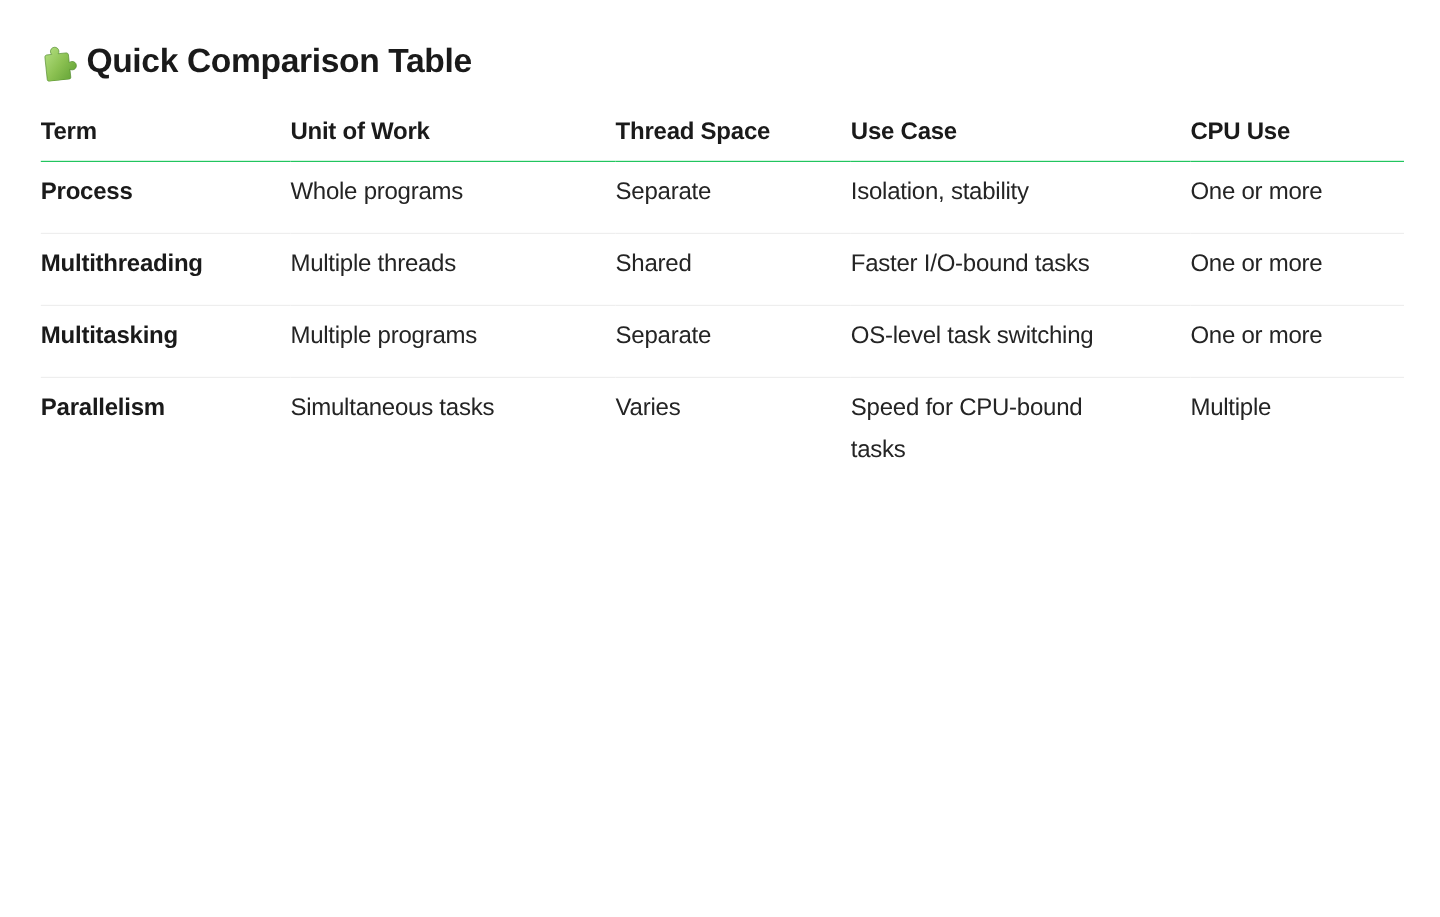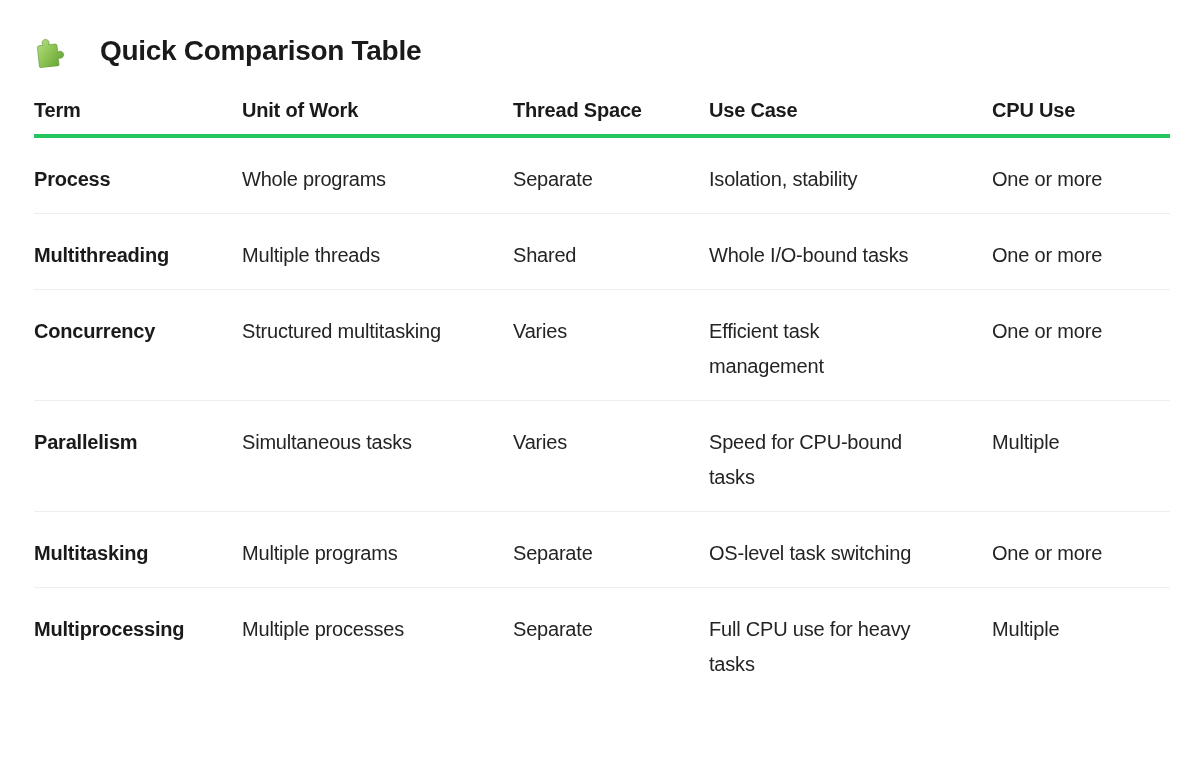--- a/index.html
+++ b/index.html
@@ -19,21 +19,20 @@
   }
   .page-title {
     margin-top: 34px;
     display: flex;
     align-items: center;
     font-size: 28px;
     line-height: 34px;
     font-weight: 700;
     letter-spacing: -0.3px;
     color: #1a1a1a;
-    gap: 28px;
   }
   .title-icon {
     width: 31px;
     height: 31px;
     margin-right: 7px;
     flex: 0 0 auto;
     transform: rotate(-6deg);
   }
   table.comparison {
     margin-top: 20px;
@@ -48,31 +47,31 @@
   col.c5 { width: 178px; }
   th {
     text-align: left;
     vertical-align: top;
     font-size: 20px;
     line-height: 24px;
     font-weight: 700;
     letter-spacing: -0.2px;
     color: #1a1a1a;
     padding: 10px 30px 12px 0;
-    border-bottom: 4px solid #22c55e;
+    border-bottom: 1px solid #22c55e;
   }
   td {
     text-align: left;
     vertical-align: top;
     font-size: 20px;
     line-height: 35px;
     font-weight: 400;
     letter-spacing: -0.2px;
     color: #242424;
-    padding: 24px 30px 16px 0;
+    padding: 8px 30px 16px 0;
     border-bottom: 1px solid #eeeeee;
     white-space: pre-line;
   }
   td.term {
     font-weight: 700;
     color: #1a1a1a;
   }
   tbody tr:last-child td { border-bottom: none; }
 </style>
 </head>
@@ -116,50 +115,34 @@
         <td class="term">Process</td>
         <td>Whole programs</td>
         <td>Separate</td>
         <td>Isolation, stability</td>
         <td>One or more</td>
       </tr>
       <tr>
         <td class="term">Multithreading</td>
         <td>Multiple threads</td>
         <td>Shared</td>
-        <td>Whole I/O-bound tasks</td>
+        <td>Faster I/O-bound tasks</td>
         <td>One or more</td>
       </tr>
       <tr>
-        <td class="term">Concurrency</td>
-        <td>Structured multitasking</td>
-        <td>Varies</td>
-        <td>Efficient task
-management</td>
+        <td class="term">Multitasking</td>
+        <td>Multiple programs</td>
+        <td>Separate</td>
+        <td>OS-level task switching</td>
         <td>One or more</td>
       </tr>
       <tr>
         <td class="term">Parallelism</td>
         <td>Simultaneous tasks</td>
         <td>Varies</td>
         <td>Speed for CPU-bound
 tasks</td>
         <td>Multiple</td>
       </tr>
-      <tr>
-        <td class="term">Multitasking</td>
-        <td>Multiple programs</td>
-        <td>Separate</td>
-        <td>OS-level task switching</td>
-        <td>One or more</td>
-      </tr>
-      <tr>
-        <td class="term">Multiprocessing</td>
-        <td>Multiple processes</td>
-        <td>Separate</td>
-        <td>Full CPU use for heavy
-tasks</td>
-        <td>Multiple</td>
-      </tr>
     </tbody>
   </table>
 
 </div>
 
 </body></html>

